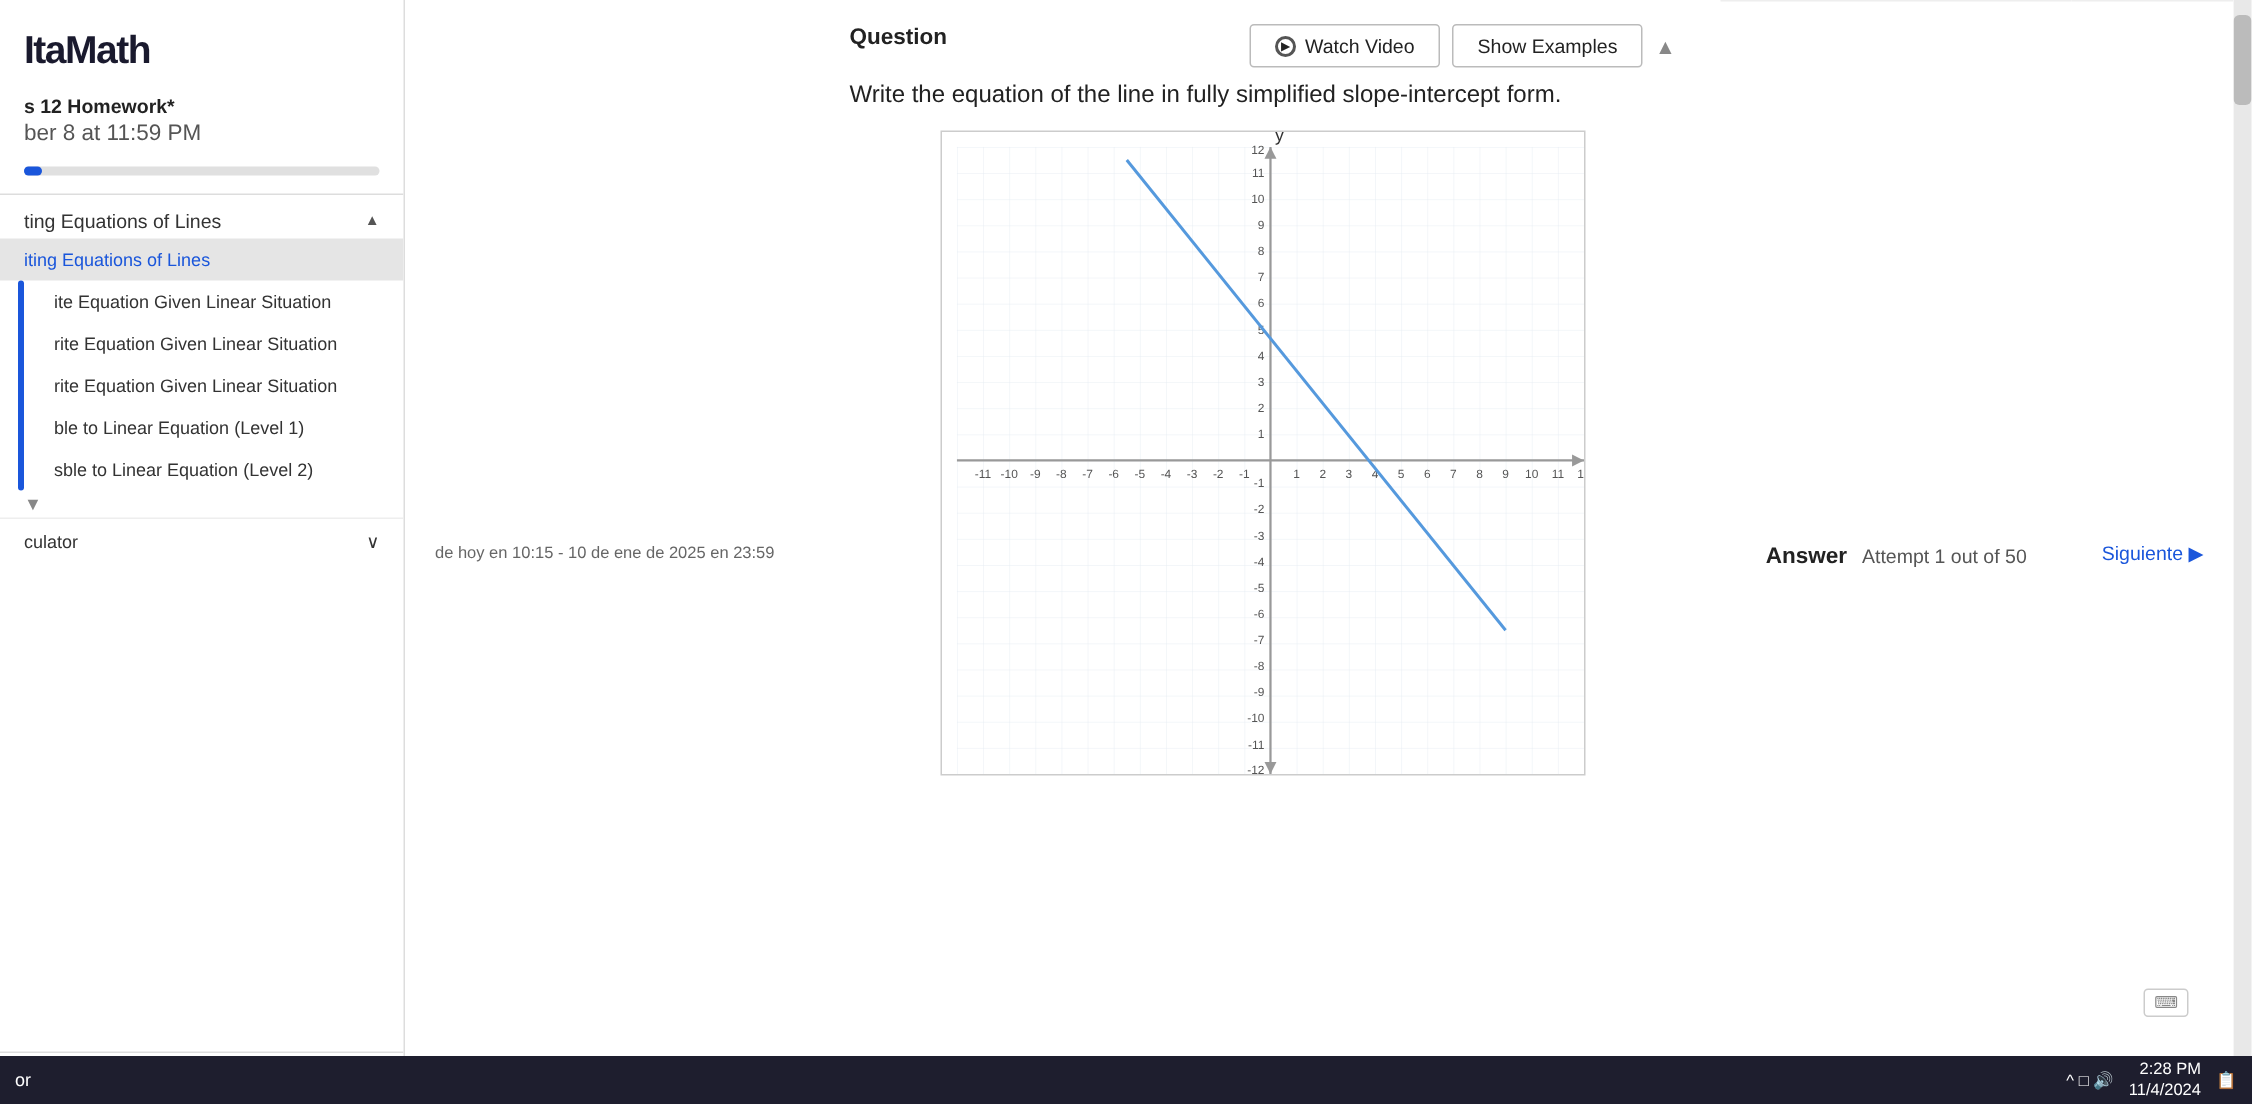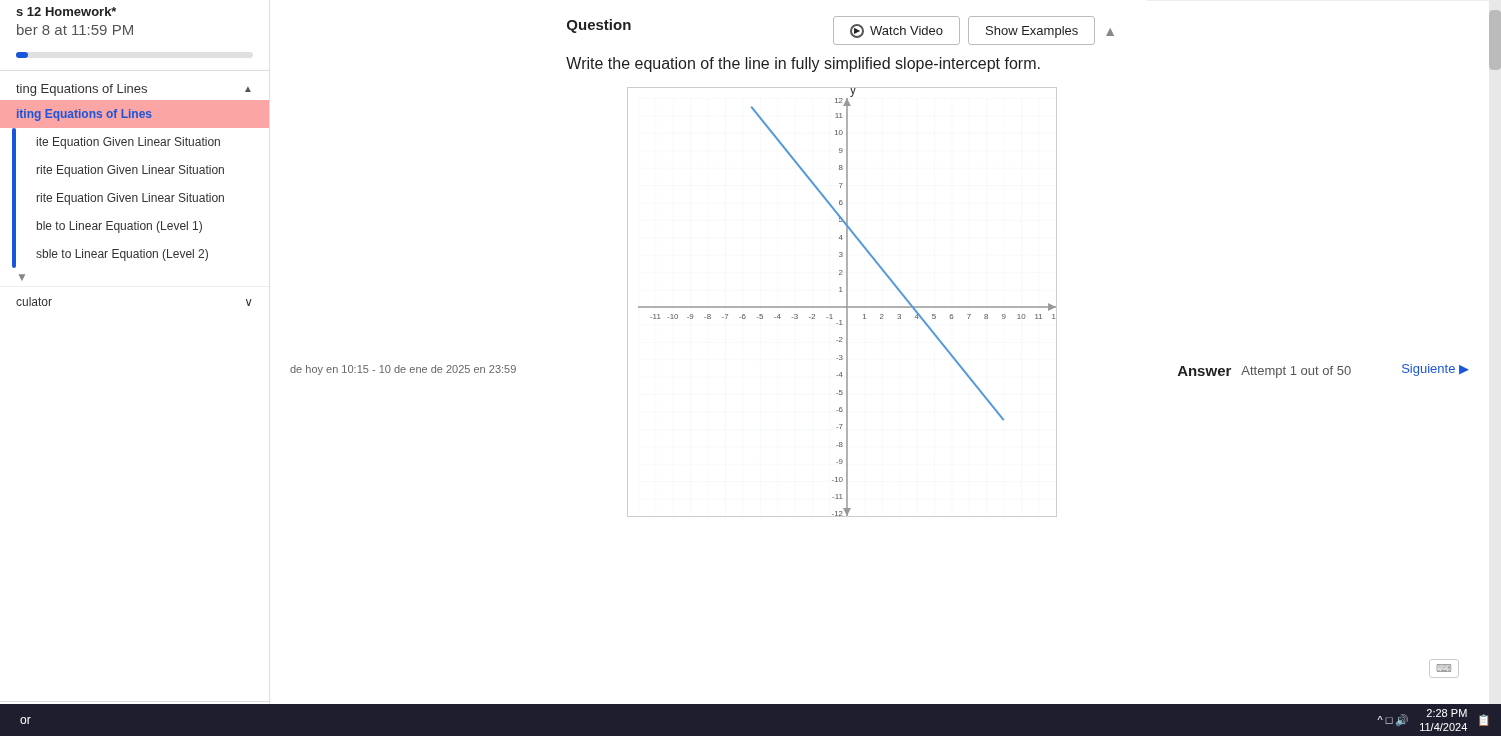--- a/index.html
+++ b/index.html
@@ -61,22 +61,22 @@
       cursor: pointer;
     }
     .sidebar-section-header .arrow { font-size: 10px; color: #555; }
     .sidebar-item {
       padding: 7px 16px;
       font-size: 12px;
       color: #333;
       cursor: pointer;
     }
     .sidebar-item.active {
-      background: #fca5a5;
-      font-weight: bold;
+      background: #e5e5e5;
+      font-weight: normal;
       color: #1a56db;
     }
     .sidebar-bottom {
       margin-top: auto;
       border-top: 1px solid #ddd;
       padding: 10px 16px;
       display: flex;
       justify-content: space-between;
       align-items: center;
     }
@@ -225,31 +225,32 @@
       left: 0;
       width: 1501px;
       height: 32px;
       background: #1e1e2e;
       display: flex;
       align-items: center;
       justify-content: space-between;
       padding: 0 10px;
       z-index: 100;
     }
-    #taskbar-left { font-size: 12px; color: #fff; margin-left: 10px; }
+    #taskbar-left { font-size: 12px; color: #fff; }
     #taskbar-right { font-size: 11px; color: #fff; display: flex; align-items: center; gap: 10px; }
     #taskbar-clock { text-align: right; font-size: 11px; color: #fff; line-height: 1.3; }
 
     
     .sidebar-arrow { color: #888; font-size: 12px; cursor: pointer; padding: 2px 16px; }
   </style>
 </head>
 <body>
 
 <div id="sidebar">
+  <div id="sidebar-logo">ItaMath</div>
   <div id="sidebar-hw-title">s 12 Homework*</div>
   <div id="sidebar-hw-due">ber 8 at 11:59 PM</div>
   <div id="sidebar-progress-bar-container">
     <div id="sidebar-progress-bar"></div>
   </div>
   <hr id="sidebar-divider">
 
   <div class="sidebar-section-header">
     <span>ting Equations of Lines</span>
     <span class="arrow">▲</span>

